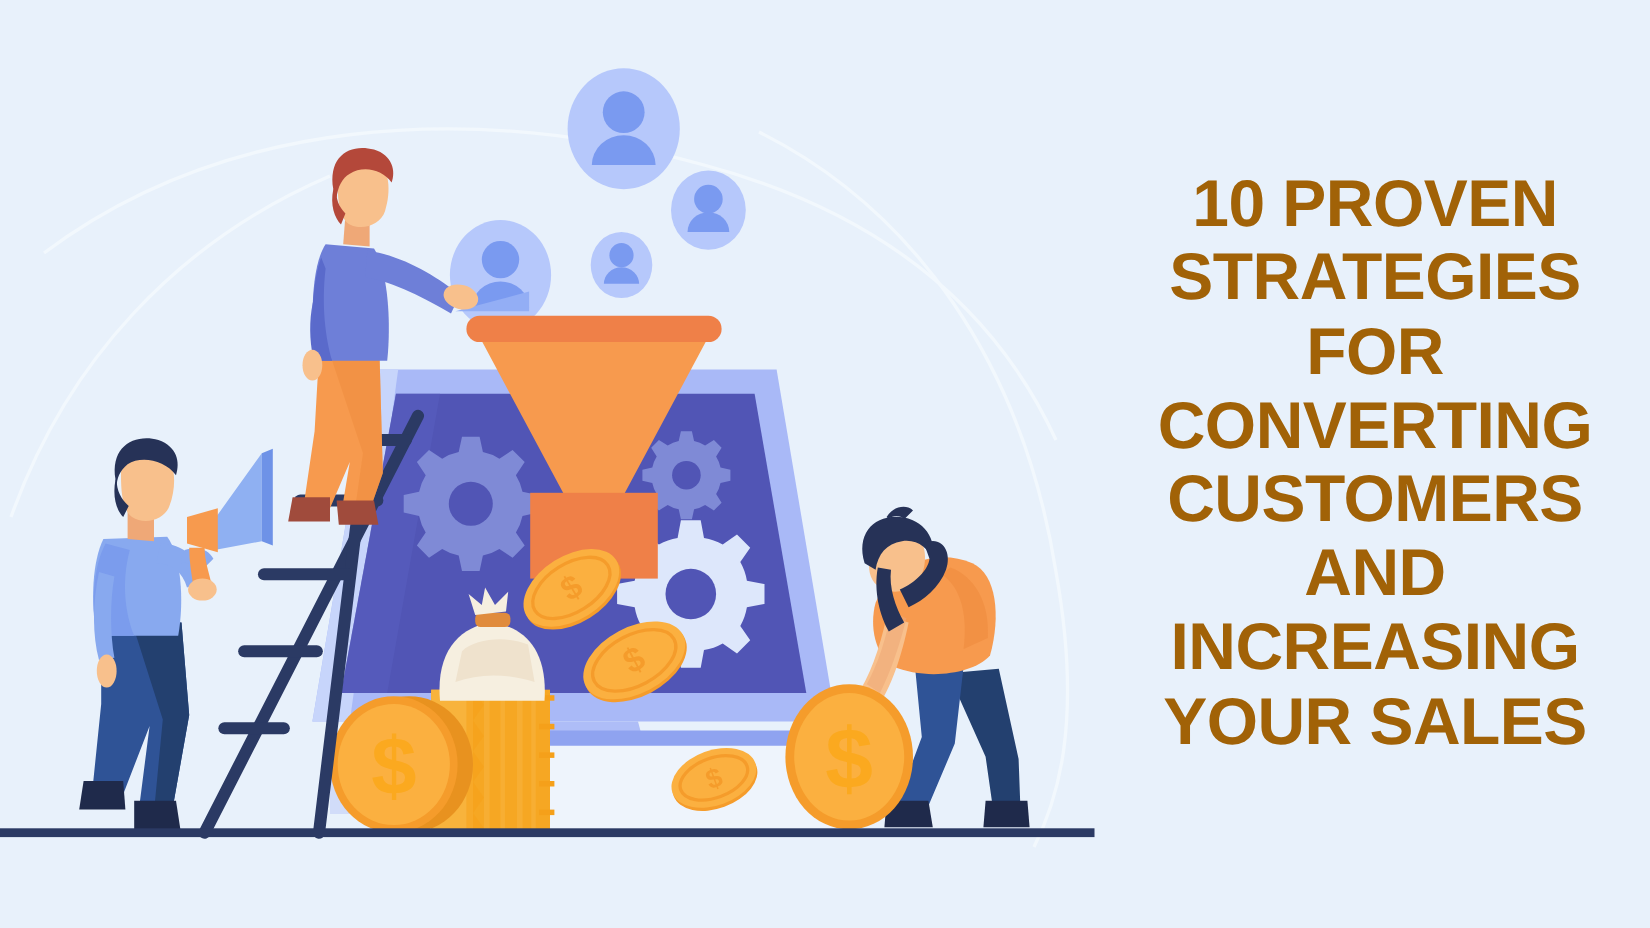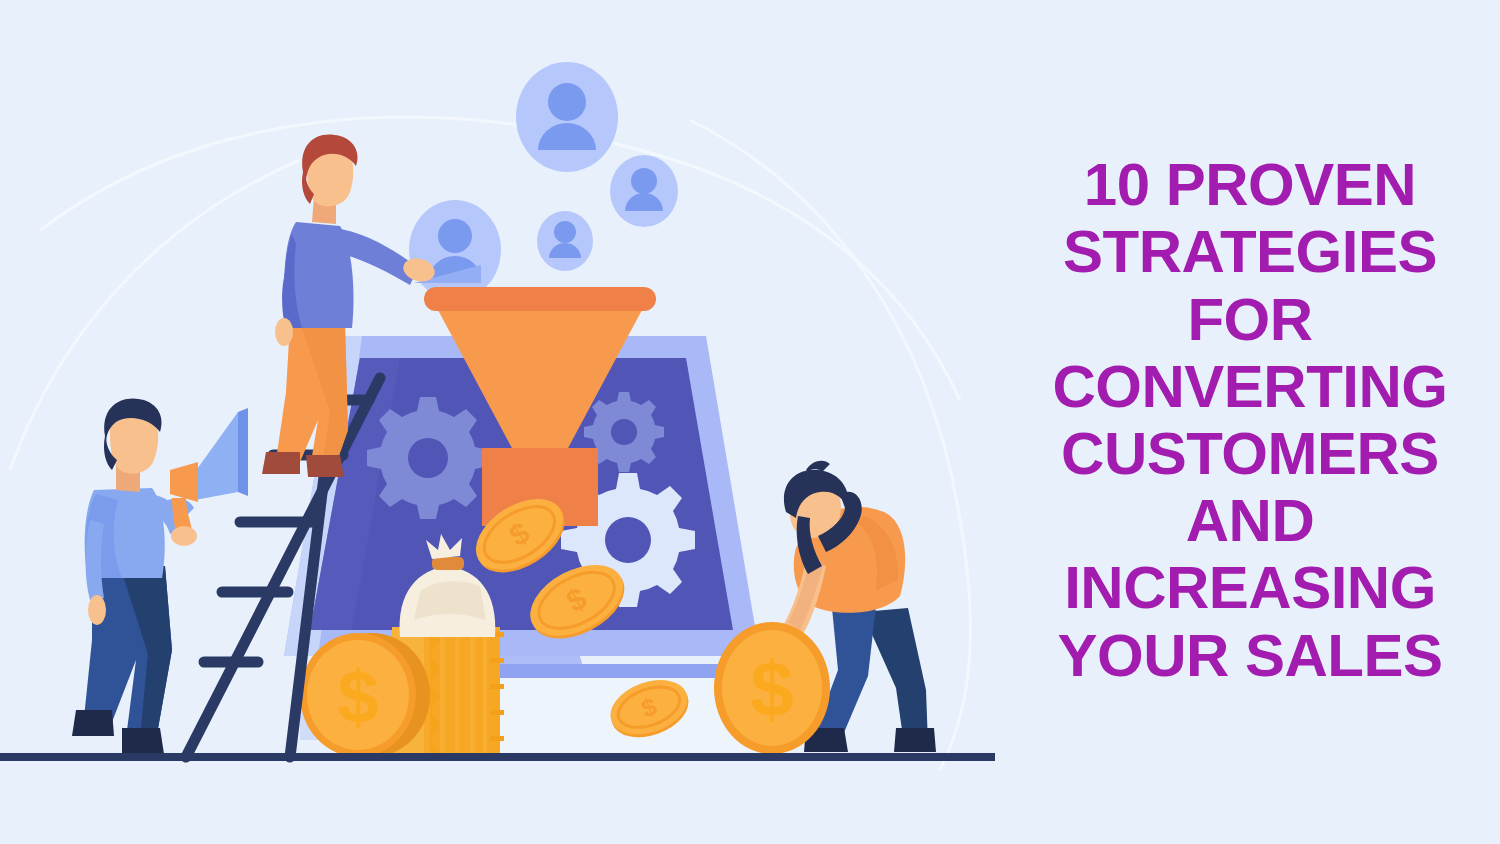--- a/index.html
+++ b/index.html
@@ -284,16 +284,16 @@
         <ellipse cx="772" cy="688" rx="58" ry="66" fill="#f59c2b"></ellipse>
         <ellipse cx="772" cy="688" rx="50" ry="58" fill="#fbb040"></ellipse>
         <text x="772" y="716" font-family="'Liberation Sans',sans-serif" font-size="78" font-weight="bold" fill="#fba91f" text-anchor="middle">$</text>
       </g>
 
       <rect x="0" y="753" width="995" height="8" fill="#2b3a64"></rect>
     </svg>
   </div>
 
   <div id="headline-wrap">
-    <h1 id="headline" style="color: #a21caf;">10 PROVEN STRATEGIES FOR CONVERTING CUSTOMERS AND INCREASING YOUR SALES</h1>
+    <h1 id="headline" style="color: #a16207;">10 PROVEN STRATEGIES FOR CONVERTING CUSTOMERS AND INCREASING YOUR SALES</h1>
   </div>
 
 </div>
 
 </body></html>

